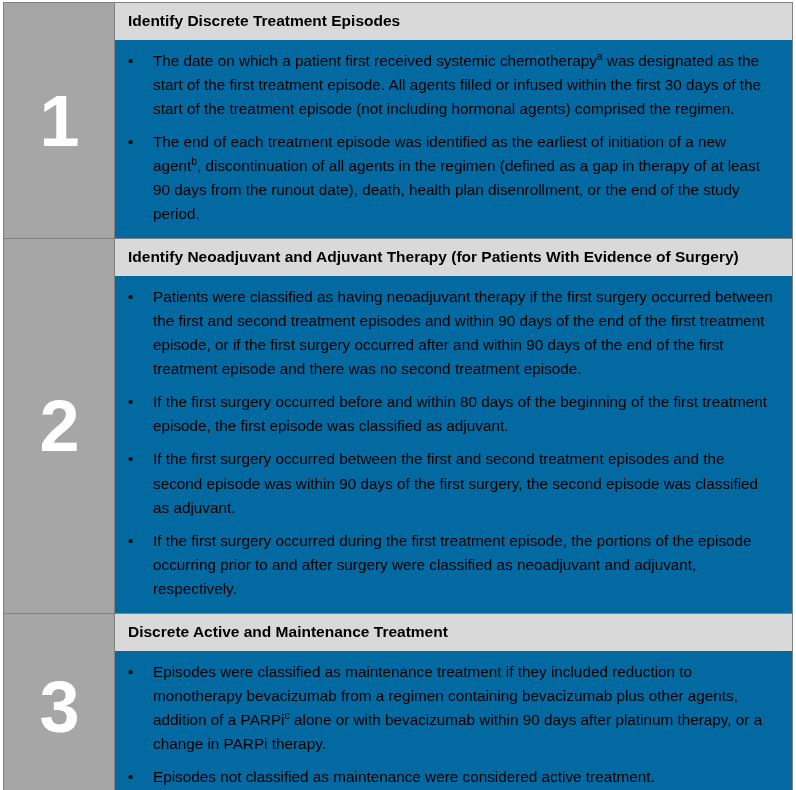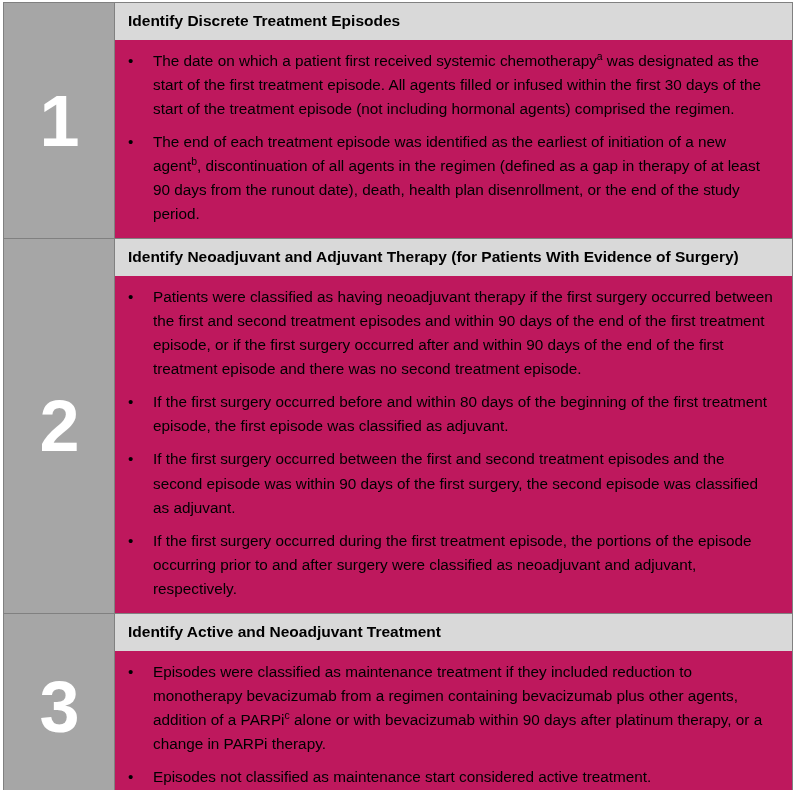--- a/index.html
+++ b/index.html
@@ -51,21 +51,21 @@
     font-size: 72px;
     font-weight: bold;
     line-height: 1;
     display: block;
     letter-spacing: -1px;
   }
 
   
   .content-cell {
     padding: 0;
-    background: #be185d;
+    background: #0369a1;
     border-bottom: 1px solid #808080;
   }
   .step-row:last-child .content-cell {
     border-bottom: none;
   }
 
   .step-header {
     background: #d9d9d9;
     font-weight: bold;
     font-size: 15.5px;
@@ -155,29 +155,29 @@
             </li>
           </ul>
         </td>
       </tr>
 
       <tr class="step-row">
         <td class="num-cell">
           <span class="numeral">3</span>
         </td>
         <td class="content-cell">
-          <div class="step-header">Identify Active and Neoadjuvant Treatment</div>
+          <div class="step-header">Discrete Active and Maintenance Treatment</div>
           <ul class="bullet-list">
             <li class="bullet-item">
               <span class="bullet-marker">•</span>
               <span class="bullet-text">Episodes were classified as maintenance treatment if they included reduction to monotherapy bevacizumab from a regimen containing bevacizumab plus other agents, addition of a PARPi<sup>c</sup> alone or with bevacizumab within 90 days after platinum therapy, or a change in PARPi therapy.</span>
             </li>
             <li class="bullet-item">
               <span class="bullet-marker">•</span>
-              <span class="bullet-text">Episodes not classified as maintenance start considered active treatment.</span>
+              <span class="bullet-text">Episodes not classified as maintenance were considered active treatment.</span>
             </li>
           </ul>
         </td>
       </tr>
 
     </tbody>
   </table>
 </div>
 
 </body></html>

